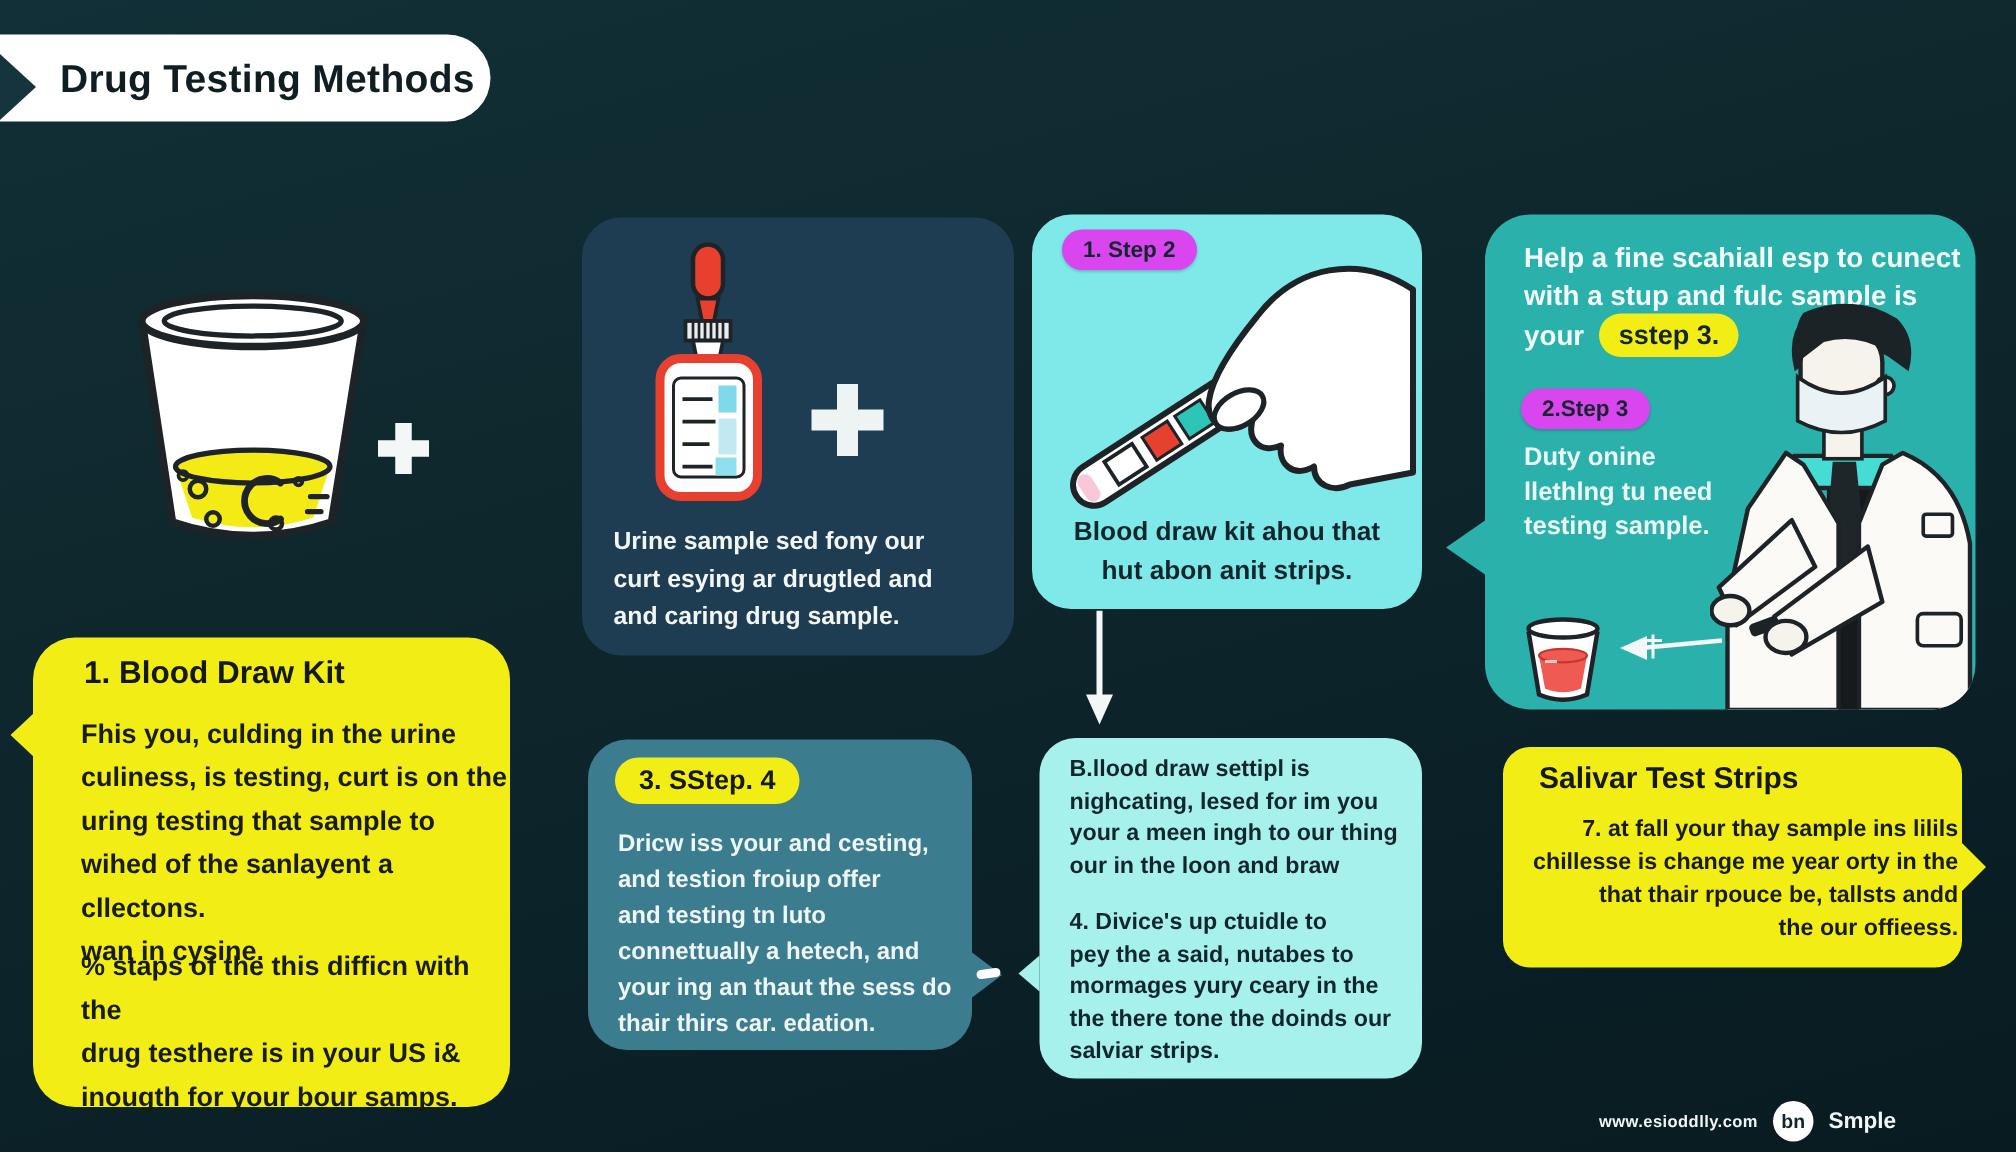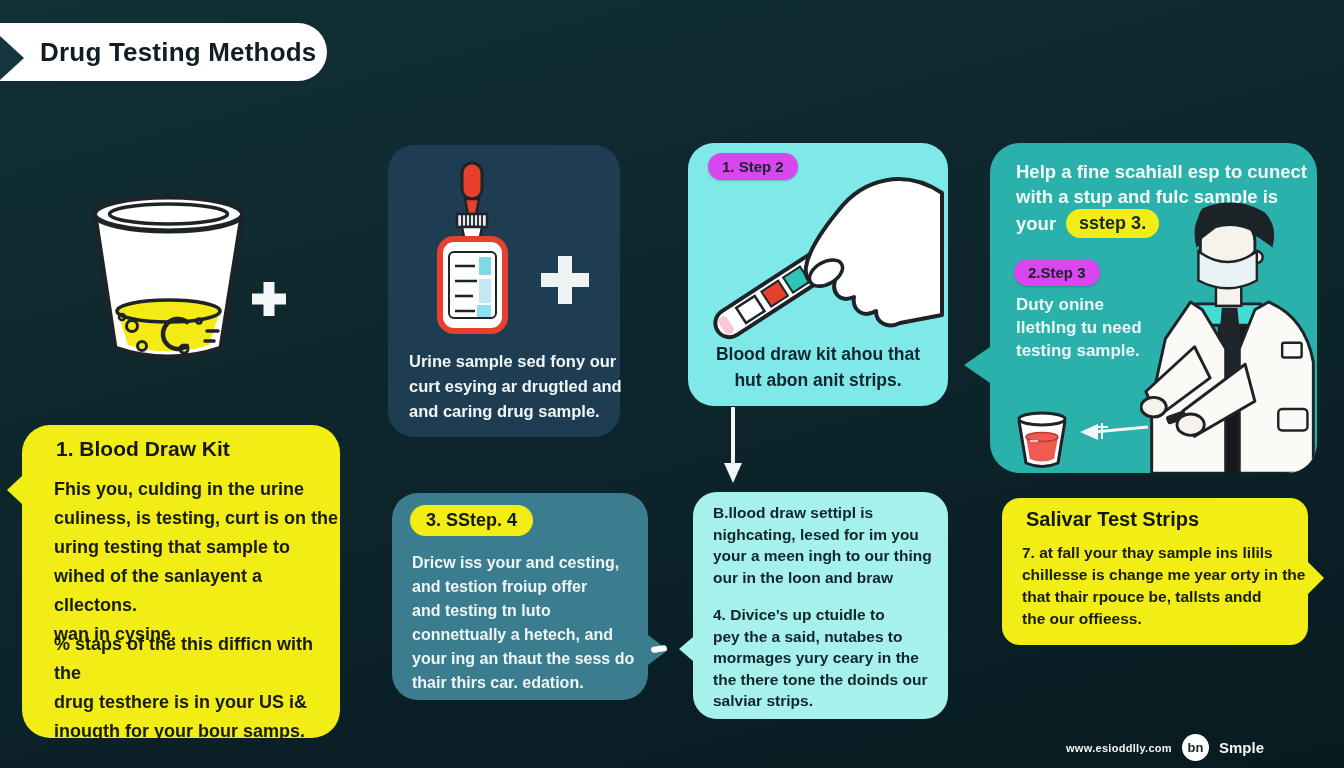--- a/index.html
+++ b/index.html
@@ -11,21 +11,21 @@
   .abs{position:absolute;}
   .pre{white-space:pre-line;margin:0;}
 
   
   .title-banner{left:0;top:23px;width:327px;height:58px;background:#ffffff;
     border-radius:0 29px 29px 0;display:flex;align-items:center;}
   .title-chevron{position:absolute;left:0;top:13px;}
   .title-text{margin-left:40px;font-size:26px;font-weight:bold;color:#101d22;letter-spacing:.2px;}
 
   
-  .panel-navy{left:388px;top:145px;width:232px;height:292px;background:#1e3d52;border-radius:26px;}
+  .panel-navy{left:388px;top:145px;width:288px;height:292px;background:#1e3d52;border-radius:26px;}
   .navy-caption{left:21px;top:204px;width:220px;font-size:16.5px;line-height:25px;font-weight:600;color:#f2f6f6;}
 
   
   .panel-cyan-top{left:688px;top:143px;width:260px;height:263px;background:#7ee9e8;border-radius:26px;}
   .badge-white{background:#d946ef;color:#14262c;font-weight:bold;border-radius:16px;padding:5px 14px;font-size:15px;box-shadow:0 1px 2px rgba(10,30,35,.25);}
   .step2-badge{left:20px;top:10px;}
   .cyan-caption{left:0;top:198px;width:100%;text-align:center;font-size:17.5px;line-height:26px;font-weight:700;color:#10262c;}
 
   
   .panel-doctor{left:990px;top:143px;width:327px;height:330px;background:#2bb1ab;border-radius:30px;overflow:hidden;}
@@ -61,21 +61,21 @@
   
   .panel-cyan-bottom{left:693px;top:492px;width:255px;height:227px;background:#a6f1ec;border-radius:24px;}
   .tail-cyan-bottom{left:679px;top:637px;width:0;height:0;border-top:12px solid transparent;border-bottom:12px solid transparent;border-right:14px solid #a6f1ec;}
   .pcb-para1{left:20px;top:10px;font-size:15.5px;line-height:21.5px;font-weight:700;color:#10262c;}
   .pcb-para2{left:20px;top:112px;font-size:15.5px;line-height:21.5px;font-weight:700;color:#10262c;}
 
   
   .panel-yellow-right{left:1002px;top:498px;width:306px;height:147px;background:#f2ee15;border-radius:18px;}
   .tail-yellow-right{left:1308px;top:562px;width:0;height:0;border-top:16px solid transparent;border-bottom:16px solid transparent;border-left:16px solid #f2ee15;}
   .pyr-heading{left:24px;top:10px;font-size:20px;font-weight:bold;color:#15190a;}
-  .pyr-body{left:20px;top:44px;font-size:15.5px;line-height:22px;font-weight:600;color:#181c0b;}
+  .pyr-body{left:20px;top:44px;font-size:15.5px;line-height:22px;font-weight:600;color:#181c0b;text-align:right;}
 
   
   .footer{left:1066px;top:734px;display:flex;align-items:center;gap:10px;}
   .footer-url{font-size:11px;font-weight:bold;color:#f2f6f6;letter-spacing:.3px;}
   .footer-logo{width:27px;height:27px;border-radius:50%;background:#ffffff;display:flex;align-items:center;justify-content:center;font-weight:bold;font-size:13px;color:#13262c;}
   .footer-brand{font-size:15px;font-weight:bold;color:#f2f6f6;}
 </style>
 </head>
 <body>
 

